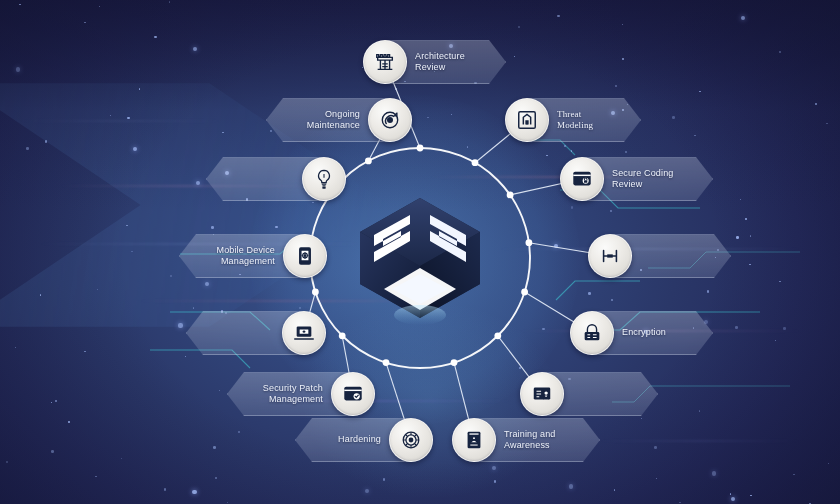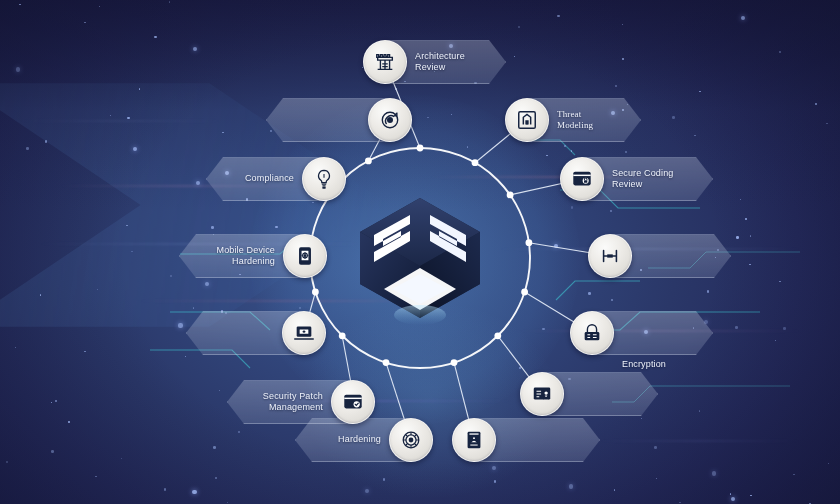--- a/index.html
+++ b/index.html
@@ -407,21 +407,21 @@
       </div>
       <div class="badge right" style="left: 570px; top: 311px; width: 159px;">
         <div class="plate" style="width: 121px;"></div>
         <div class="ico">
           <svg width="22" height="22" viewBox="0 0 24 24" fill="none" stroke="#16233f" stroke-width="1.5">
       <path d="M7 11V8a5 5 0 0 1 10 0v3"></path>
       <rect x="4" y="11" width="16" height="9" rx="1.5" fill="#16233f" stroke="none"></rect>
       <path d="M7 14h3M7 17h3M13 14h4M13 17h4" stroke="#fff" stroke-width="1.1"></path>
           </svg>
         </div>
-        <div class="lbl" style="width: 93px; margin-top: 32px;">Encryption</div>
+        <div class="lbl" style="width: 93px;">Encryption</div>
       </div>
       <div class="badge right" style="left: 520px; top: 372px; width: 154px;">
         <div class="plate" style="width: 116px;"></div>
         <div class="ico">
           <svg width="22" height="22" viewBox="0 0 24 24" fill="none" stroke="#16233f" stroke-width="1.5">
       <rect x="3" y="5" width="18" height="13" rx="1.5" fill="#16233f" stroke="none"></rect>
       <path d="M6 9h5M6 12h5M6 15h3" stroke="#fff" stroke-width="1.2"></path>
       <circle cx="16.5" cy="11" r="2.6" fill="#fff"></circle>
       <path d="M15 13.6l-.6 3 2.1-1.1 2.1 1.1-.6-3" fill="#fff"></path>
           </svg>
@@ -431,37 +431,39 @@
         <div class="plate" style="width: 126px;"></div>
         <div class="ico">
           <svg width="22" height="22" viewBox="0 0 24 24" fill="none" stroke="#16233f" stroke-width="1.5">
       <rect x="5" y="3" width="14" height="18" rx="1.5" fill="#16233f" stroke="none"></rect>
       <path d="M7 5.5h10" stroke="#fff" stroke-width="1.4"></path>
       <circle cx="12" cy="10" r="1.8" fill="#fff"></circle>
       <path d="M9 14.5c0-1.6 1.4-2.5 3-2.5s3 .9 3 2.5" fill="#fff"></path>
       <path d="M8 17.5h8" stroke="#fff" stroke-width="1.1"></path>
           </svg>
         </div>
+        <div class="lbl" style="width: 98px;">Training and
+Awareness</div>
       </div>
       <div class="badge left" style="left: 279px; top: 418px; width: 154px;">
         <div class="plate" style="width: 116px;"></div>
         <div class="ico">
           <svg width="22" height="22" viewBox="0 0 24 24" fill="none" stroke="#16233f" stroke-width="1.4">
       <circle cx="12" cy="12" r="8.5"></circle>
       <circle cx="12" cy="12" r="5.5"></circle>
       <circle cx="12" cy="12" r="2.6" fill="#16233f" stroke="none"></circle>
       <g stroke-width="1.2">
         <path d="M12 3.5v3M12 17.5v3M3.5 12h3M17.5 12h3"></path>
         <path d="M6 6l2.1 2.1M15.9 15.9L18 18M18 6l-2.1 2.1M8.1 15.9L6 18"></path>
       </g>
           </svg>
         </div>
         <div class="lbl" style="width: 88px;">Hardening</div>
       </div>
-      <div class="badge left" style="left: 211px; top: 380px; width: 164px;">
+      <div class="badge left" style="left: 211px; top: 372px; width: 164px;">
         <div class="plate" style="width: 126px;"></div>
         <div class="ico">
           <svg width="22" height="22" viewBox="0 0 24 24" fill="none" stroke="#16233f" stroke-width="1.6">
       <rect x="2.5" y="4" width="19" height="15" rx="2" fill="#16233f" stroke="none"></rect>
       <path d="M2.5 8h19" stroke="#fff"></path>
       <circle cx="16" cy="14.5" r="3.4" fill="#fff" stroke="none"></circle>
       <path d="M14.4 14.5l1.2 1.2 2.2-2.4" stroke="#16233f" stroke-width="1.3" stroke-linecap="round" fill="none"></path>
           </svg>
         </div>
         <div class="lbl" style="width: 98px;">Security Patch
@@ -483,40 +485,41 @@
         <div class="ico">
           <svg width="22" height="22" viewBox="0 0 24 24" fill="none" stroke="#16233f" stroke-width="1.5">
       <rect x="5.5" y="2.5" width="13" height="19" rx="2" fill="#16233f" stroke="none"></rect>
       <rect x="7.5" y="5.5" width="9" height="12" rx=".6" fill="#fff"></rect>
       <circle cx="12" cy="11.5" r="2.6" fill="none" stroke="#16233f" stroke-width="1.2"></circle>
       <circle cx="12" cy="11.5" r=".9" fill="#16233f"></circle>
       <path d="M12 7.8v1M12 14.2v1M8.3 11.5h1M14.7 11.5h1" stroke="#16233f" stroke-width="1"></path>
           </svg>
         </div>
         <div class="lbl" style="width: 98px;">Mobile Device
-Hardening</div>
+Management</div>
       </div>
       <div class="badge left" style="left: 190px; top: 157px; width: 156px;">
         <div class="plate" style="width: 118px;"></div>
         <div class="ico">
           <svg width="22" height="22" viewBox="0 0 24 24" fill="none" stroke="#16233f" stroke-width="1.4">
       <path d="M12 2.5a6 6 0 0 0-3.4 10.9c.7.5 1 1.2 1 2v.6h4.8v-.6c0-.8.3-1.5 1-2A6 6 0 0 0 12 2.5z"></path>
       <path d="M9.6 17.5h4.8M10.3 19.5h3.4"></path>
       <path d="M12 6.5v4" stroke-width="1.2"></path>
       <rect x="10.2" y="20.4" width="3.6" height="2.2" rx=".4" fill="#16233f" stroke="none"></rect>
           </svg>
         </div>
-        <div class="lbl" style="width: 90px;">Compliance</div>
       </div>
       <div class="badge left" style="left: 250px; top: 98px; width: 162px;">
         <div class="plate" style="width: 124px;"></div>
         <div class="ico">
           <svg width="22" height="22" viewBox="0 0 24 24" fill="none" stroke="#16233f" stroke-width="1.5">
       <circle cx="12" cy="12" r="8.4"></circle>
       <path d="M16.5 8.2a6 6 0 0 0-8.3 8.3" stroke-width="1.6"></path>
       <circle cx="12" cy="12" r="3.3" fill="#16233f" stroke="none"></circle>
       <path d="M17.2 6.8l2.4-2.4M19.6 4.4l0 3.1-3.1 0" stroke-width="1.3" stroke-linecap="round"></path>
           </svg>
         </div>
+        <div class="lbl" style="width: 96px;">Ongoing
+Maintenance</div>
       </div>
     </div>
 
 </div>
 
 </body></html>

